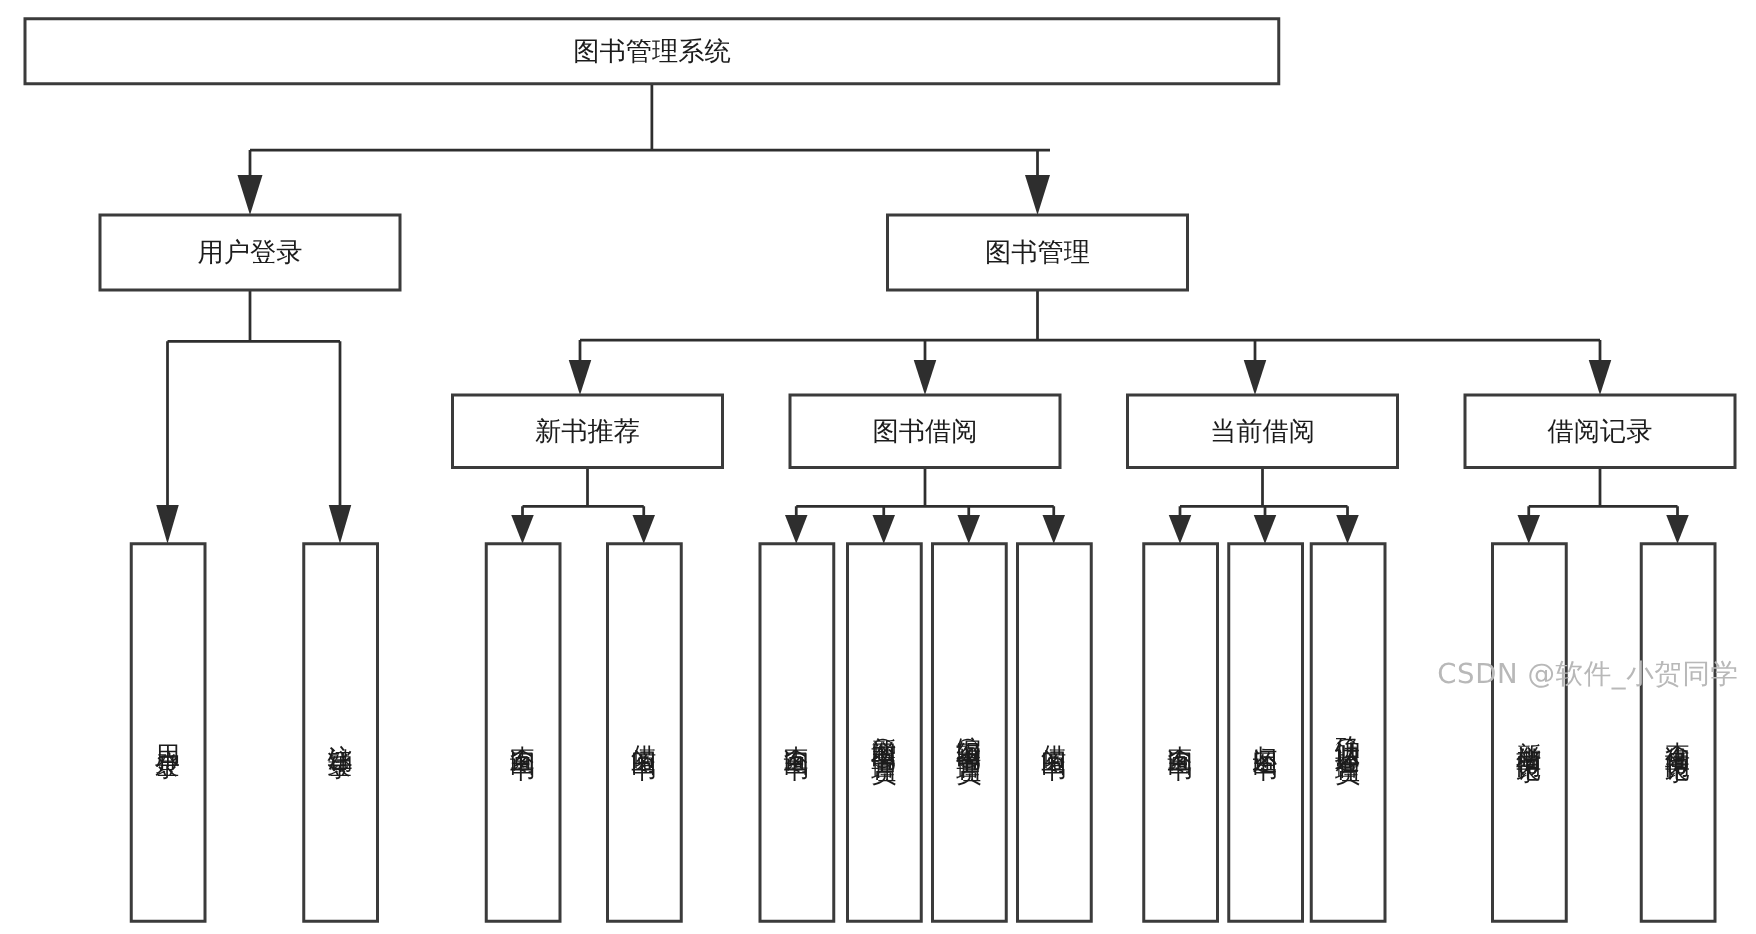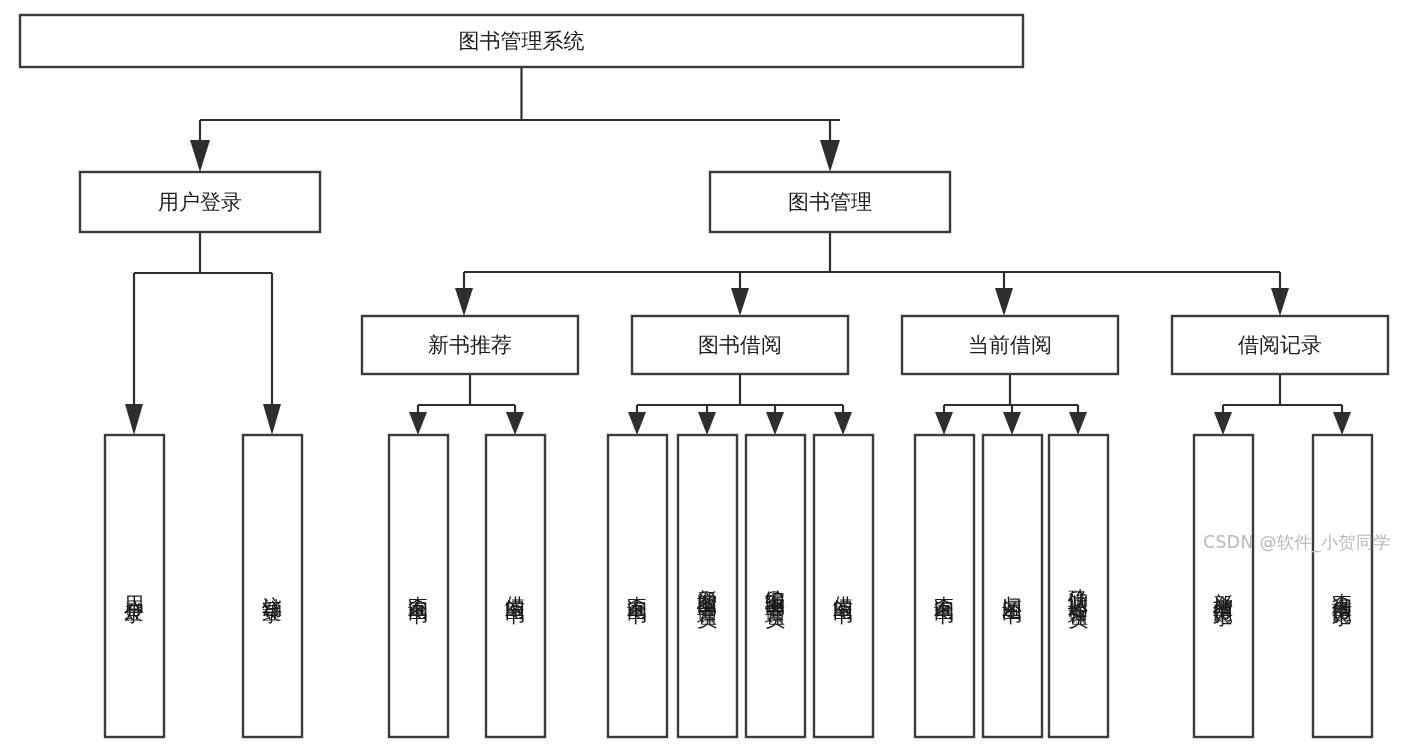--- a/index.html
+++ b/index.html
@@ -48,21 +48,21 @@
   }
   .arrow-head {
     fill: #2e2e2e;
     stroke: none;
   }
   .watermark {
     position: absolute;
     right: 14px;
     bottom: 10px;
     font-family: "DejaVu Sans", "Liberation Sans", sans-serif;
-    font-size: 17px;
+    font-size: 22px;
     color: #b8b8b8;
     white-space: nowrap;
     pointer-events: none;
     letter-spacing: 0.5px;
   }
 </style>
 </head>
 <body>
 
 <div id="diagram-root">

